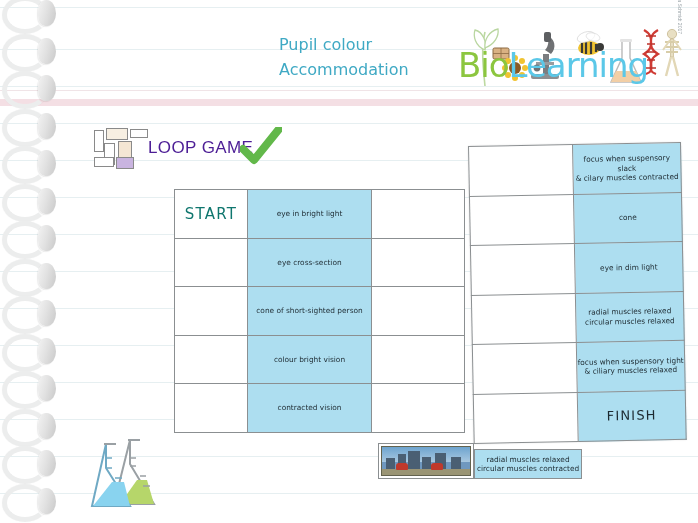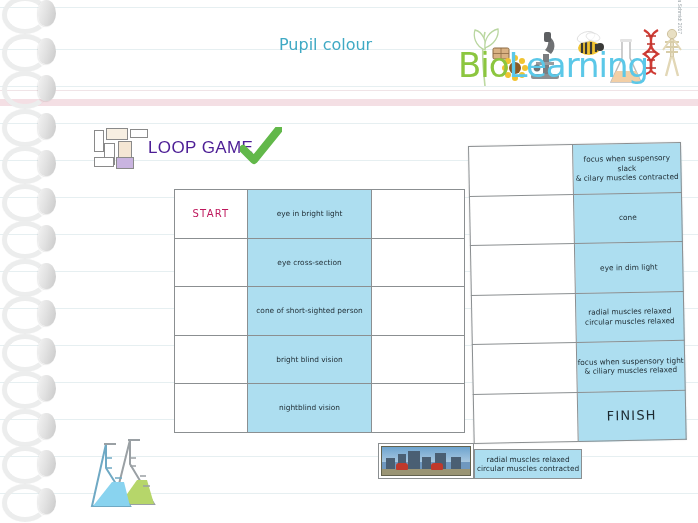--- a/index.html
+++ b/index.html
@@ -188,22 +188,22 @@
   .c-txt {
     background: #addef0;
     font-size: 7.4px;
     color: #1d2a31;
     line-height: 9.5px;
     font-family: "DejaVu Sans", sans-serif;
     padding: 2px 3px;
   }
   .c-start, .c-finish {
     background: #ffffff;
-    color: #be185d;
-    font-size: 10px;
+    color: #0f766e;
+    font-size: 15px;
     letter-spacing: 1.2px;
     font-family: "DejaVu Sans", sans-serif;
   }
   .c-finish {
     background: #addef0;
     color: #1d2a31;
     font-size: 13px;
     letter-spacing: 1.2px;
   }
 
@@ -360,20 +360,21 @@
         <div class="tab"></div>
       </div>
       <div class="ring" style="top: 483.5px;">
         <div class="wire"></div>
         <div class="tab"></div>
       </div>
     </div>
 
   <div id="subtitle">
     <div>Pupil colour</div>
+    <div>Accommodation</div>
   </div>
 
   <div id="logo">
 
     <svg class="logo-deco" id="deco-plant" width="56" height="62" viewBox="0 0 56 62">
       <path d="M14 60 C12 40 10 22 14 6" stroke="#bcd9a0" stroke-width="1.6" fill="none"></path>
       <path d="M14 24 C4 20 2 10 4 4 C12 6 16 16 14 24Z" fill="#fff" stroke="#b9d6a0" stroke-width="1.3"></path>
       <path d="M14 22 C24 18 28 10 27 3 C18 5 13 14 14 22Z" fill="#fff" stroke="#b9d6a0" stroke-width="1.3"></path>
       <rect x="22" y="22" width="16" height="11" rx="1.5" fill="#d9b183" stroke="#8d6a43" stroke-width="1"></rect>
       <line x1="22" y1="27.5" x2="38" y2="27.5" stroke="#8d6a43" stroke-width="0.8"></line>
@@ -536,21 +537,21 @@
 
     <tr>
       <td class="c-pic">
         <div class="art">
           <div class="street blur">
             <div class="road"></div>
 
           </div>
         </div>
       </td>
-      <td class="c-txt">bright blind vision</td>
+      <td class="c-txt">colour bright vision</td>
       <td class="c-pic">
         <div class="art">
           <svg class="cellart" viewBox="0 0 74 20">
             <rect x="2" y="6" width="22" height="8" rx="4" fill="#8d9296"></rect>
             <rect x="24" y="4" width="28" height="12" rx="5" fill="#2fb8e0"></rect>
             <rect x="30" y="7" width="14" height="5" rx="2" fill="#bfe8f5"></rect>
             <path d="M52 10 L62 4 L66 10 L62 16Z" fill="#1b8cb5"></path>
             <path d="M66 10 L72 7 L72 13Z" fill="#2fb8e0"></path>
           </svg>
         </div>
@@ -563,21 +564,21 @@
         <div class="art">
           <svg class="raydiag" viewBox="0 0 52 42">
             <circle cx="30" cy="21" r="18" fill="none" stroke="#a07a7a" stroke-width="1"></circle>
             <ellipse cx="15" cy="21" rx="5" ry="11" fill="#d6ebf2" stroke="#8fb6c5" stroke-width="1"></ellipse>
             <path d="M15 10 C23 14 25 28 15 32" stroke="#cf6b5e" stroke-width="1" fill="none"></path>
             <path d="M15 10 C7 14 5 28 15 32" stroke="#cf6b5e" stroke-width="1" fill="none"></path>
             <path d="M12 3 L12 39" stroke="#cf6b5e" stroke-width="0.8"></path>
           </svg>
         </div>
       </td>
-      <td class="c-txt">nightblind vision</td>
+      <td class="c-txt">contracted vision</td>
       <td class="c-pic">
         <div class="art">
           
         </div>
       </td>
     </tr>
   </tbody>
     </table>
 
   <table id="table-right" class="card-table">

